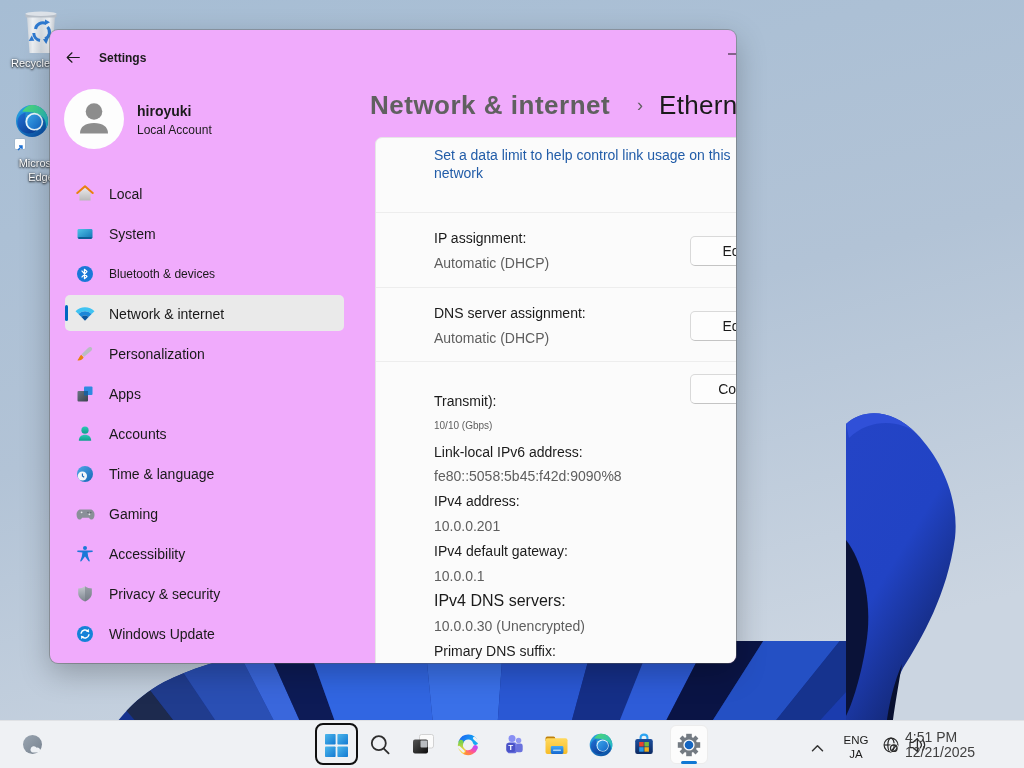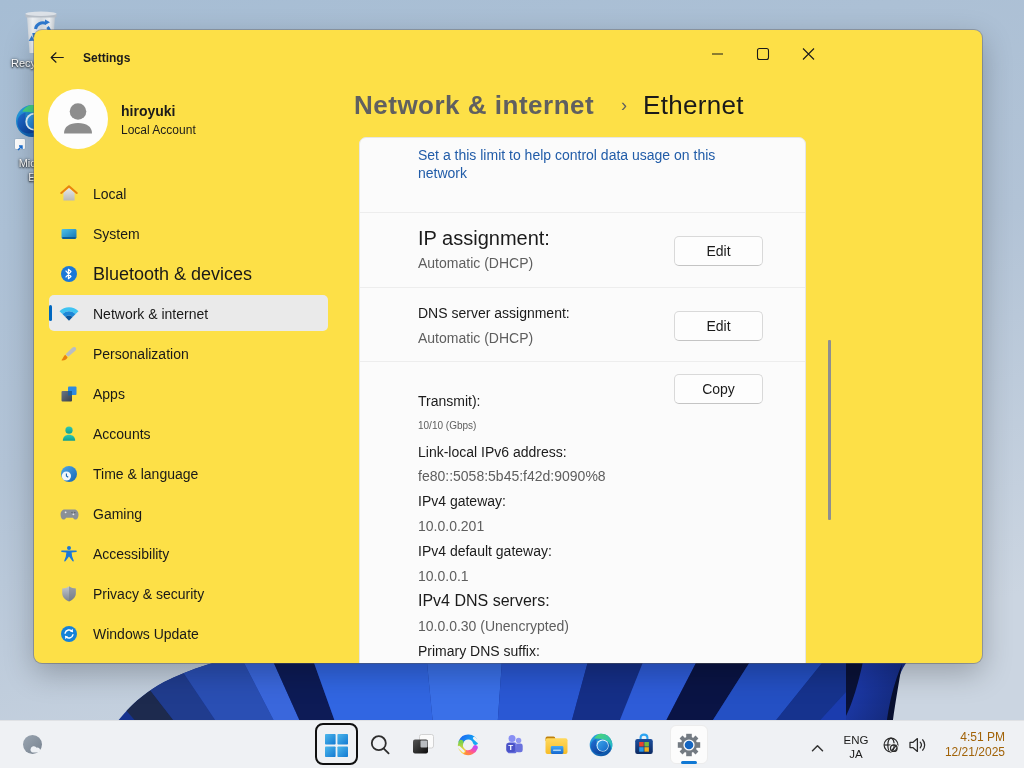--- a/index.html
+++ b/index.html
@@ -107,21 +107,21 @@
       <path d="M10.2 17.6 a9 9 0 0 0 11.5 8.7 c-3.4 3.2-8.3 4.3-12.6 2.3 C 4.6 26.5 1.9 21.7 2.5 17 C 3.1 12.6 6 9.4 10.6 8.4 C 10.3 11.4 10.2 14.4 10.2 17.6 Z" fill="url(#edgw)"></path>
     </svg>
   </div>
   <div class="abs" style="left:14px;top:138px;width:12px;height:12px;background:#fff;border-radius:2px;border:1px solid #9fb6cc">
     <svg width="10" height="10" viewBox="0 0 10 10" style="margin:0px 0 0 0px">
         <path d="M3 7 L7 3 M4 3 h3 v3" stroke="#1a6fd4" stroke-width="1.4" fill="none"></path>
       </svg>
   </div>
   <div class="abs" style="left:1px;top:157px;width:80px;text-align:center;font-size:11px;line-height:13.5px;color:#fff;text-shadow:0 1px 2px rgba(0,0,0,0.9),0 0 3px rgba(0,0,0,0.6)">Microsoft<br>Edge</div>
 
-  <div id="win" class="abs" style="left:34px;top:30px;width:948px;height:633px;background:#fde047;border-radius:8px;overflow:hidden;box-shadow:0 10px 30px rgba(0,0,0,0.25),0 0 0 1px rgba(110,110,110,0.45)">
+  <div id="win" class="abs" style="left:50px;top:30px;width:686px;height:633px;background:#f0abfc;border-radius:8px;overflow:hidden;box-shadow:0 10px 30px rgba(0,0,0,0.25),0 0 0 1px rgba(110,110,110,0.45)">
 
     <svg class="abs" style="left:15.5px;top:20.5px" width="14" height="13" viewBox="0 0 14 13">
         <path d="M13.3 6.5 H1.3 M6 1.8 L1.2 6.5 L6 11.2" stroke="#1b1b1b" stroke-width="1.2" fill="none" stroke-linecap="round" stroke-linejoin="round"></path>
       </svg>
     <div class="abs" style="left:49px;top:20.5px;font-size:12px;font-weight:600;color:#1b1b1b">Settings</div>
 
     <svg class="abs" style="left:677px;top:10px" width="115" height="28" viewBox="0 0 115 28">
       <path d="M1 14 H12" stroke="#1b1b1b" stroke-width="1.2"></path>
       <rect x="46.5" y="8.5" width="11" height="11" rx="2" stroke="#1b1b1b" stroke-width="1.1" fill="none"></rect>
       <path d="M92 8.5 L103 19.5 M103 8.5 L92 19.5" stroke="#1b1b1b" stroke-width="1.1"></path>
@@ -159,21 +159,21 @@
             </linearGradient>
           </defs>
           <rect x="1.5" y="4" width="15" height="9.6" rx="1.4" fill="url(#nsys)"></rect>
           <rect x="2.2" y="12" width="13.6" height="1.9" rx="0.6" fill="#0e5d96"></rect>
         </svg></div>
     <div class="abs" style="left:59px;top:194px;font-size:14px;line-height:20px;color:#191919">System</div>
     <div class="abs" style="left:26.0px;top:235.0px;width:18px;height:18px"><svg width="18" height="18" viewBox="0 0 18 18">
           <circle cx="9" cy="9" r="8" fill="#1a78d8"></circle>
           <path d="M5.6 5.7 L11 11.5 L8.4 13.7 V4.3 L11 6.5 L5.6 12.3" stroke="#fff" stroke-width="1.15" fill="none" stroke-linejoin="round"></path>
         </svg></div>
-    <div class="abs" style="left:59px;top:234px;font-size:18px;line-height:20px;color:#191919">Bluetooth &amp; devices</div>
+    <div class="abs" style="left:59px;top:234px;font-size:12px;line-height:20px;color:#191919">Bluetooth &amp; devices</div>
     <div class="abs" style="left:25.0px;top:276.0px;width:20px;height:16px"><svg width="20" height="16" viewBox="0 0 20 16">
           <path d="M0.5 5.2 A13.4 13.4 0 0 1 19.5 5.2 L16.6 8.1 A9.3 9.3 0 0 0 3.4 8.1 Z" fill="#3fc3f2"></path>
           <path d="M3.4 8.1 A9.3 9.3 0 0 1 16.6 8.1 L13.6 11.1 A5.1 5.1 0 0 0 6.4 11.1 Z" fill="#1b87d8"></path>
           <path d="M6.4 11.1 A5.1 5.1 0 0 1 13.6 11.1 L10 14.8 Z" fill="#0b569e"></path>
         </svg></div>
     <div class="abs" style="left:59px;top:274px;font-size:14px;line-height:20px;color:#191919">Network &amp; internet</div>
     <div class="abs" style="left:26.0px;top:315.0px;width:18px;height:18px"><svg width="18" height="18" viewBox="0 0 18 18">
           <path d="M15.5 2.5 C16.6 3.6 16.2 5 15 6 L8.2 11.8 L5.6 9.2 L12 3 C13 2 14.5 1.6 15.5 2.5 Z" fill="#b9bdc2"></path>
           <path d="M5.2 9.8 L7.6 12.2 C7 13.8 5.4 15.3 2.2 15.6 C1.6 15.65 1.4 15.2 1.8 14.8 C3.2 13.4 3.4 11.2 5.2 9.8 Z" fill="#e8820e"></path>
         </svg></div>
@@ -246,33 +246,33 @@
           <path d="M12.8 3.8 v2.9 h-2.9 Z" fill="#fff"></path>
           <path d="M5.2 14.2 v-2.9 h2.9 Z" fill="#fff"></path>
         </svg></div>
     <div class="abs" style="left:59px;top:594px;font-size:14px;line-height:20px;color:#191919">Windows Update</div>
 
     <div class="abs" style="left:320px;top:60px;font-size:26px;font-weight:600;color:#606060;letter-spacing:0.5px">Network &amp; internet</div>
     <div class="abs" style="left:587px;top:65px;font-size:18px;color:#5f5f5f">›</div>
     <div class="abs" style="left:609px;top:60px;font-size:26px;font-weight:400;color:#1a1a1a;letter-spacing:0.3px">Ethernet</div>
 
     <div class="abs" style="left:325px;top:107px;width:447px;height:540px;background:#fbfbfb;border:1px solid #e6e6e6;border-radius:7px">
-      <div class="abs" style="left:58px;top:8px;width:330px;font-size:14px;line-height:18px;color:#215ca8">Set a this limit to help control data usage on this network</div>
+      <div class="abs" style="left:58px;top:8px;width:330px;font-size:14px;line-height:18px;color:#215ca8">Set a data limit to help control link usage on this network</div>
       <div class="abs" style="left:0px;top:74px;width:445px;height:1px;background:#ededed"></div>
       <div class="abs" style="left:0px;top:149px;width:445px;height:1px;background:#ededed"></div>
       <div class="abs" style="left:0px;top:223px;width:445px;height:1px;background:#ededed"></div>
-      <div class="abs" style="left:58px;top:90px;font-size:20px;line-height:20px;color:#1b1b1b">IP assignment:</div>
+      <div class="abs" style="left:58px;top:90px;font-size:14px;line-height:20px;color:#1b1b1b">IP assignment:</div>
       <div class="abs" style="left:58px;top:115px;font-size:14px;line-height:20px;color:#5e5e5e">Automatic (DHCP)</div>
       <div class="abs" style="left:58px;top:165px;font-size:14px;line-height:20px;color:#1b1b1b">DNS server assignment:</div>
       <div class="abs" style="left:58px;top:190px;font-size:14px;line-height:20px;color:#5e5e5e">Automatic (DHCP)</div>
       <div class="abs" style="left:58px;top:253px;font-size:14px;line-height:20px;color:#1b1b1b">Transmit):</div>
       <div class="abs" style="left:58px;top:278px;font-size:10px;line-height:20px;color:#5e5e5e">10/10 (Gbps)</div>
       <div class="abs" style="left:58px;top:304px;font-size:14px;line-height:20px;color:#1b1b1b">Link-local IPv6 address:</div>
       <div class="abs" style="left:58px;top:328px;font-size:14px;line-height:20px;color:#5e5e5e">fe80::5058:5b45:f42d:9090%8</div>
-      <div class="abs" style="left:58px;top:353px;font-size:14px;line-height:20px;color:#1b1b1b">IPv4 gateway:</div>
+      <div class="abs" style="left:58px;top:353px;font-size:14px;line-height:20px;color:#1b1b1b">IPv4 address:</div>
       <div class="abs" style="left:58px;top:378px;font-size:14px;line-height:20px;color:#5e5e5e">10.0.0.201</div>
       <div class="abs" style="left:58px;top:403px;font-size:14px;line-height:20px;color:#1b1b1b">IPv4 default gateway:</div>
       <div class="abs" style="left:58px;top:428px;font-size:14px;line-height:20px;color:#5e5e5e">10.0.0.1</div>
       <div class="abs" style="left:58px;top:453px;font-size:16px;line-height:20px;color:#1b1b1b">IPv4 DNS servers:</div>
       <div class="abs" style="left:58px;top:478px;font-size:14px;line-height:20px;color:#5e5e5e">10.0.0.30 (Unencrypted)</div>
       <div class="abs" style="left:58px;top:503px;font-size:14px;line-height:20px;color:#1b1b1b">Primary DNS suffix:</div>
       <div class="abs" style="left:314px;top:98px;width:89px;height:30px;background:#fdfdfd;border:1px solid #d9d9d9;border-bottom-color:#c4c4c4;border-radius:5px;font-size:14px;color:#1b1b1b;text-align:center;line-height:28px">Edit</div>
       <div class="abs" style="left:314px;top:173px;width:89px;height:30px;background:#fdfdfd;border:1px solid #d9d9d9;border-bottom-color:#c4c4c4;border-radius:5px;font-size:14px;color:#1b1b1b;text-align:center;line-height:28px">Edit</div>
       <div class="abs" style="left:314px;top:236px;width:89px;height:30px;background:#fdfdfd;border:1px solid #d9d9d9;border-bottom-color:#c4c4c4;border-radius:5px;font-size:14px;color:#1b1b1b;text-align:center;line-height:28px">Copy</div>
     </div>
@@ -426,16 +426,16 @@
             <path d="M2.2 9 H15.8"></path>
             <circle cx="11.8" cy="12.2" r="4.2" stroke="#efefef" stroke-width="1.6"></circle>
             <circle cx="11.8" cy="12.2" r="3.3"></circle>
             <path d="M9.5 14.5 L14.1 9.9"></path>
           </g>
         </svg></div>
     <div class="abs" style="left:908px;top:15px;width:20px;height:18px"><svg width="20" height="18" viewBox="0 0 20 18">
           <path d="M2 6.4 h2.8 L9.4 2.6 V15.4 L4.8 11.6 H2 Z" stroke="#2b2b2b" stroke-width="1.25" fill="none" stroke-linejoin="round"></path>
           <path d="M12.2 6.2 a4.2 4.2 0 0 1 0 5.6 M14.6 3.8 a7.6 7.6 0 0 1 0 10.4" stroke="#2b2b2b" stroke-width="1.25" fill="none" stroke-linecap="round"></path>
         </svg></div>
-    <div class="abs" style="left:905px;top:8.5px;width:100px;text-align:right;font-size:12px;line-height:15.5px;color:#a16207">4:51 PM<br>12/21/2025</div>
+    <div class="abs" style="left:905px;top:8.5px;width:100px;font-size:14px;line-height:15.5px;color:#404040">4:51 PM<br>12/21/2025</div>
   </div>
 
 </div>
 
 </body></html>

